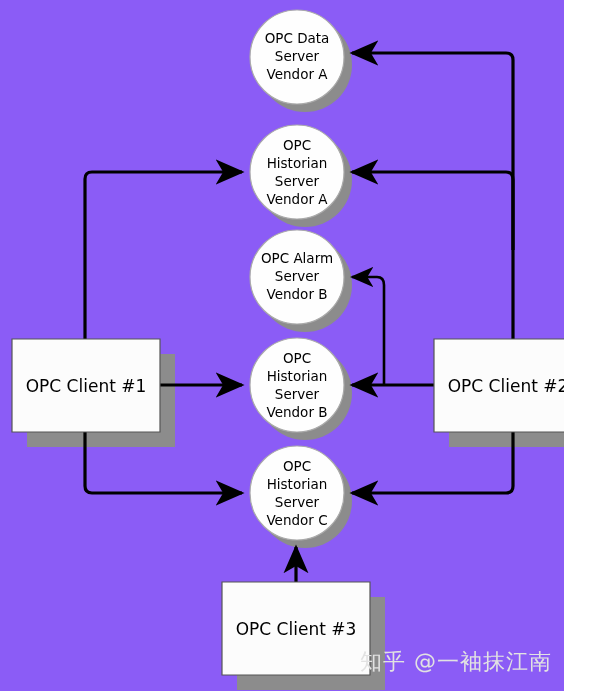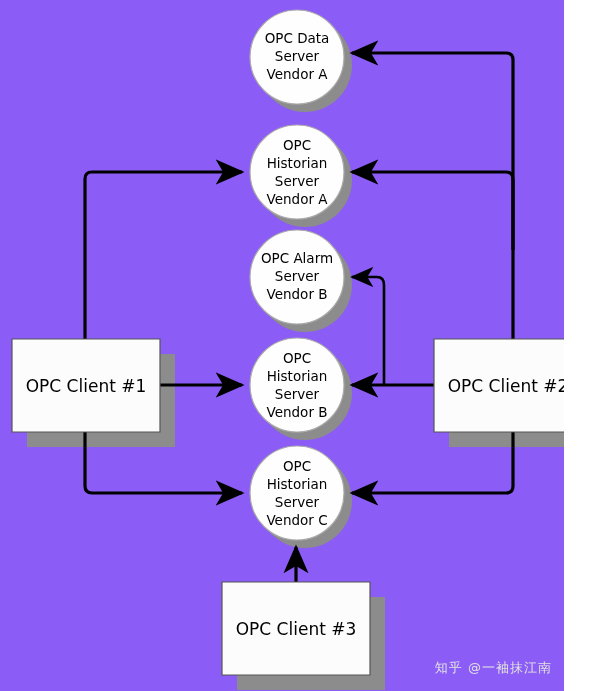--- a/index.html
+++ b/index.html
@@ -33,21 +33,21 @@
     font-size: 13.5px;
   }
   .box-label {
     font-size: 17px;
   }
   .watermark {
     position: absolute;
     right: 12px;
     bottom: 14px;
     font-family: "DejaVu Sans", sans-serif;
-    font-size: 13px;
+    font-size: 22px;
     color: #e2e2e2;
     letter-spacing: 1px;
     white-space: nowrap;
     user-select: none;
   }
 </style>
 </head>
 <body>
 
 <div id="stage">

